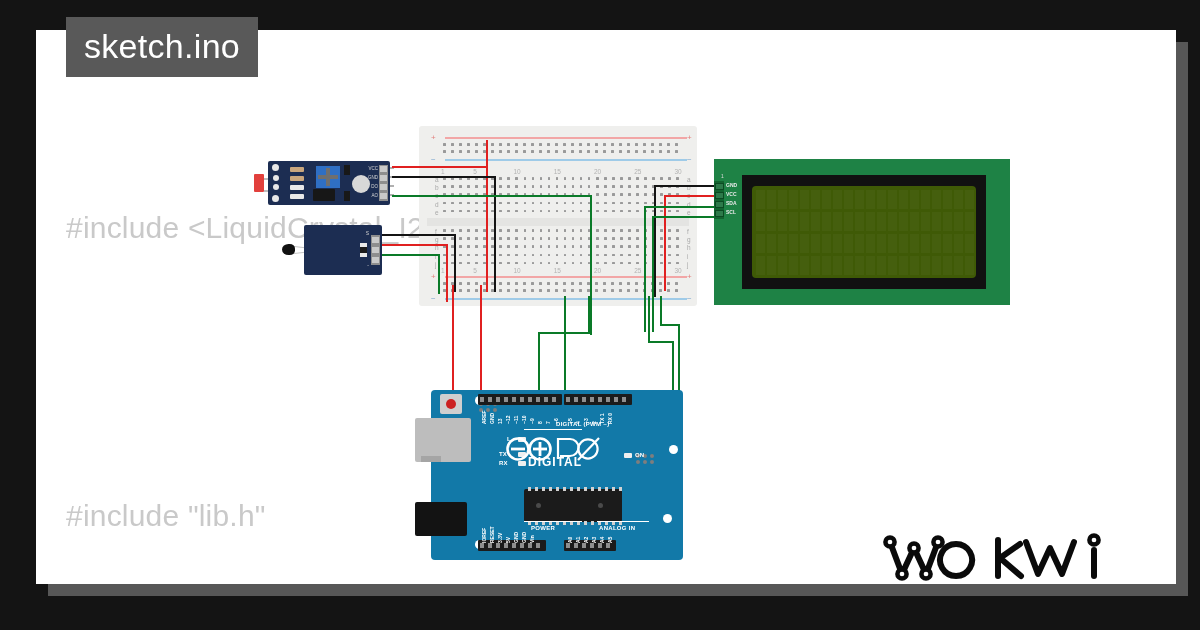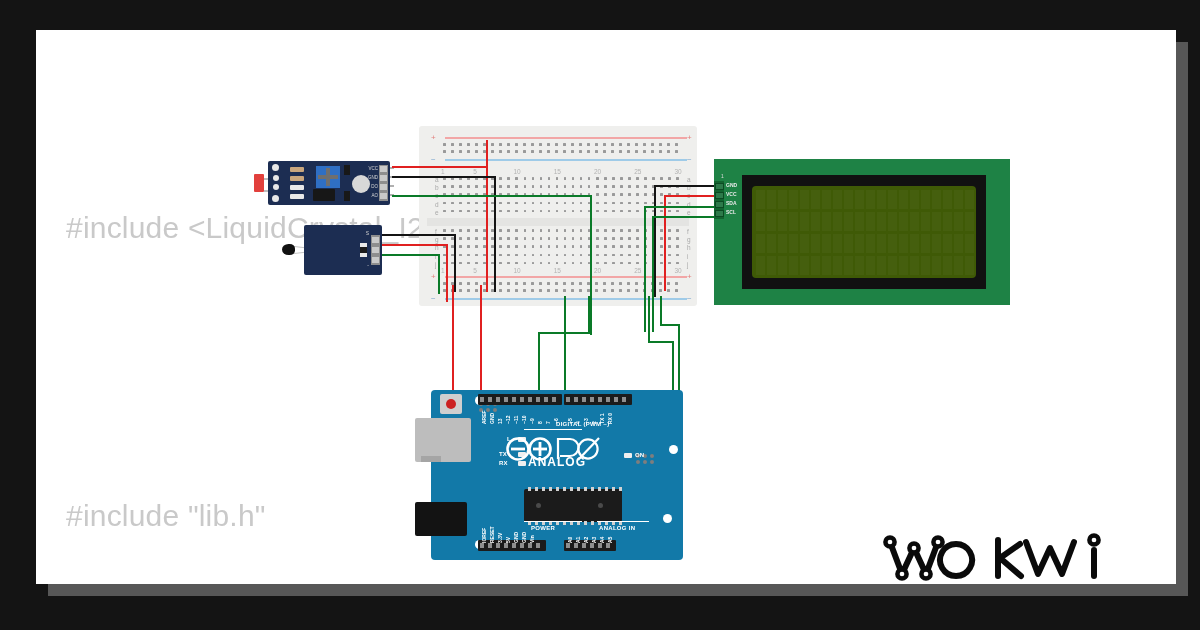--- a/index.html
+++ b/index.html
@@ -857,21 +857,21 @@
         </g>
         <rect x="7" y="11.6" width="14" height="2.8" fill="#ffffff"></rect>
         <rect x="29" y="11.6" width="14" height="2.8" fill="#ffffff"></rect>
         <rect x="34.6" y="6" width="2.8" height="14" fill="#ffffff"></rect>
         <g fill="none" stroke="#ffffff" stroke-width="2.2">
           <path d="M54 23 V3 H66 a8.5 8.5 0 0 1 0 17 H56"></path>
           <circle cx="84" cy="13" r="9.6"></circle>
           <path d="M74 24 L95 2"></path>
         </g>
       </svg>
-      <span class="tag" style="left:97px;top:69px;font-size:12px;letter-spacing:1px;">ANALOG</span>
+      <span class="tag" style="left:97px;top:69px;font-size:12px;letter-spacing:1px;">DIGITAL</span>
 
       <div class="chip">
           <div class="t" style="left:4px"></div>
           <div class="b" style="left:4px"></div>
           <div class="t" style="left:11px"></div>
           <div class="b" style="left:11px"></div>
           <div class="t" style="left:18px"></div>
           <div class="b" style="left:18px"></div>
           <div class="t" style="left:25px"></div>
           <div class="b" style="left:25px"></div>
@@ -974,20 +974,21 @@
       <span class="grp" style="left:125px;top:31px;">DIGITAL (PWM ~)</span>
       <span class="grp" style="left:100px;top:135px;">POWER</span>
       <span class="grp" style="left:168px;top:135px;">ANALOG IN</span>
       <div class="grpline" style="left:93px;top:39px;width:58px;"></div>
       <div class="grpline" style="left:93px;top:131px;width:58px;"></div>
       <div class="grpline" style="left:166px;top:131px;width:52px;"></div>
     </div>
 
   </div>
 
+  <div class="badge">sketch.ino</div>
 
   <svg class="wokwi" viewBox="0 0 270 60">
     <g stroke="#0a0a0a" stroke-width="6" fill="none" stroke-linecap="round" stroke-linejoin="round">
       <path d="M10 14 L22 46 L34 20 L46 46 L58 14"></path>
       <path d="M146 14 L158 46 L170 20 L182 46 L194 14"></path>
       <path d="M76 16 a16 16 0 1 0 .1 0 Z"></path>
       <path d="M118 12 L118 48 M140 16 L120 30 L141 48"></path>
       <path d="M214 22 L214 48"></path>
     </g>
     <g fill="#ffffff" stroke="#0a0a0a" stroke-width="4.5">

